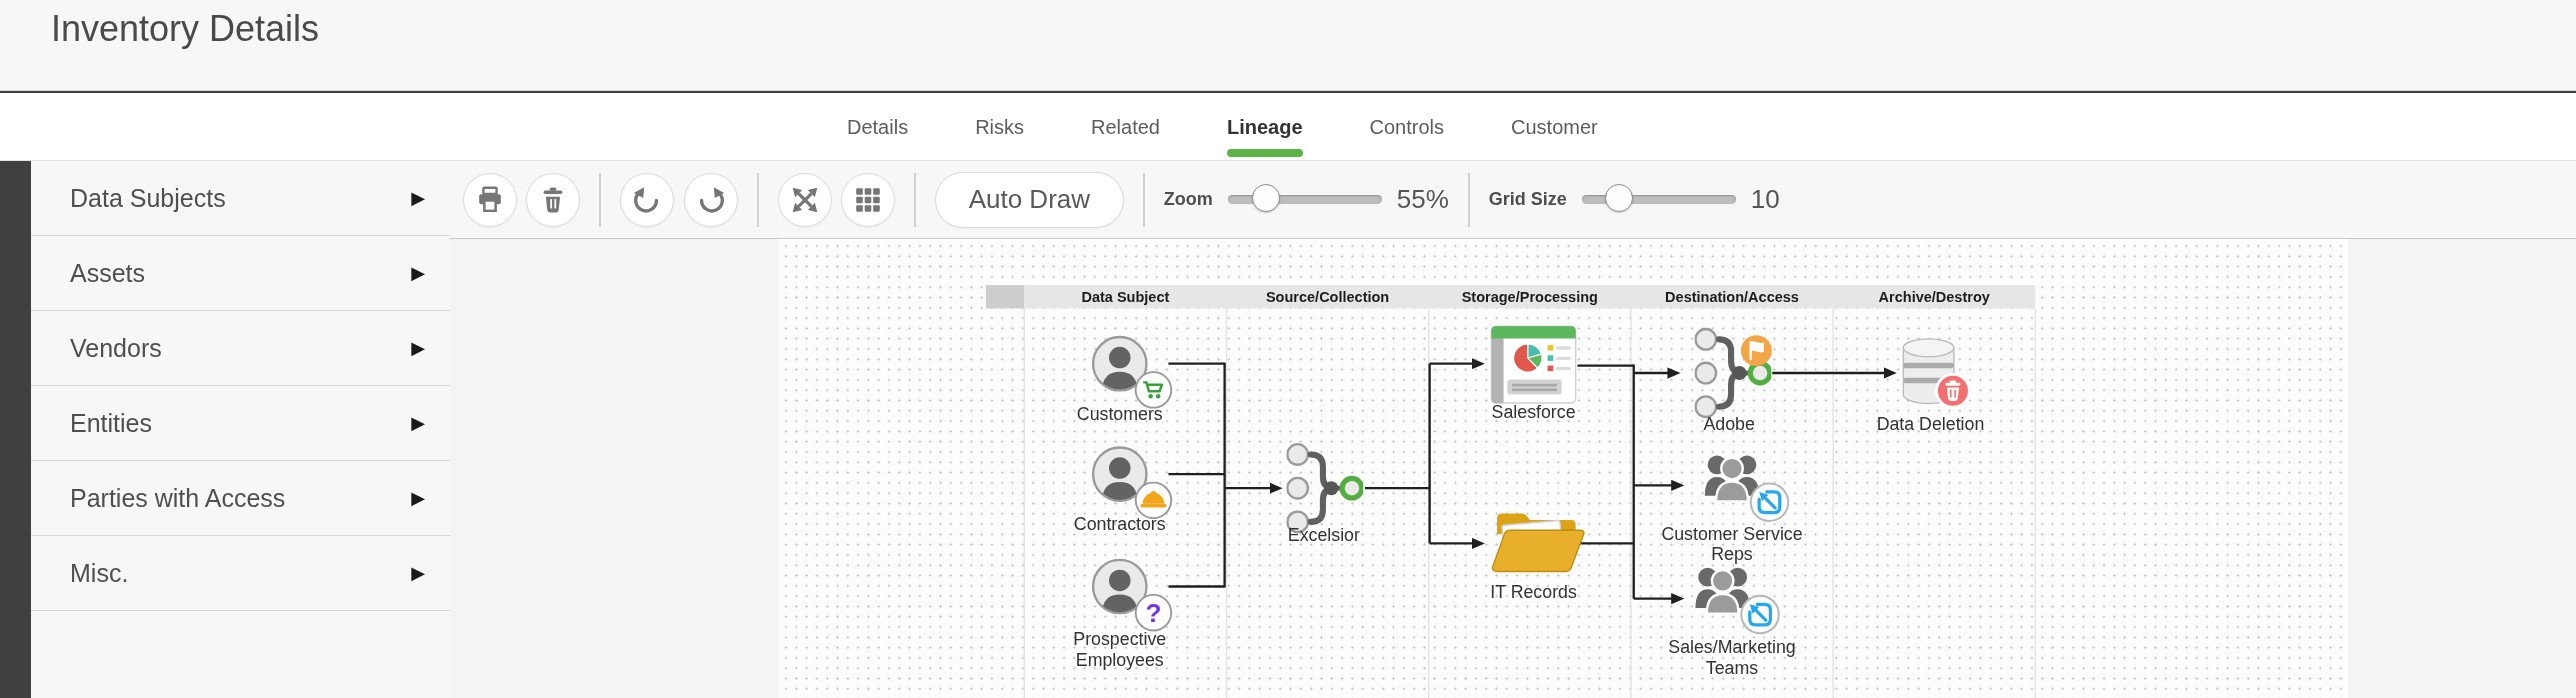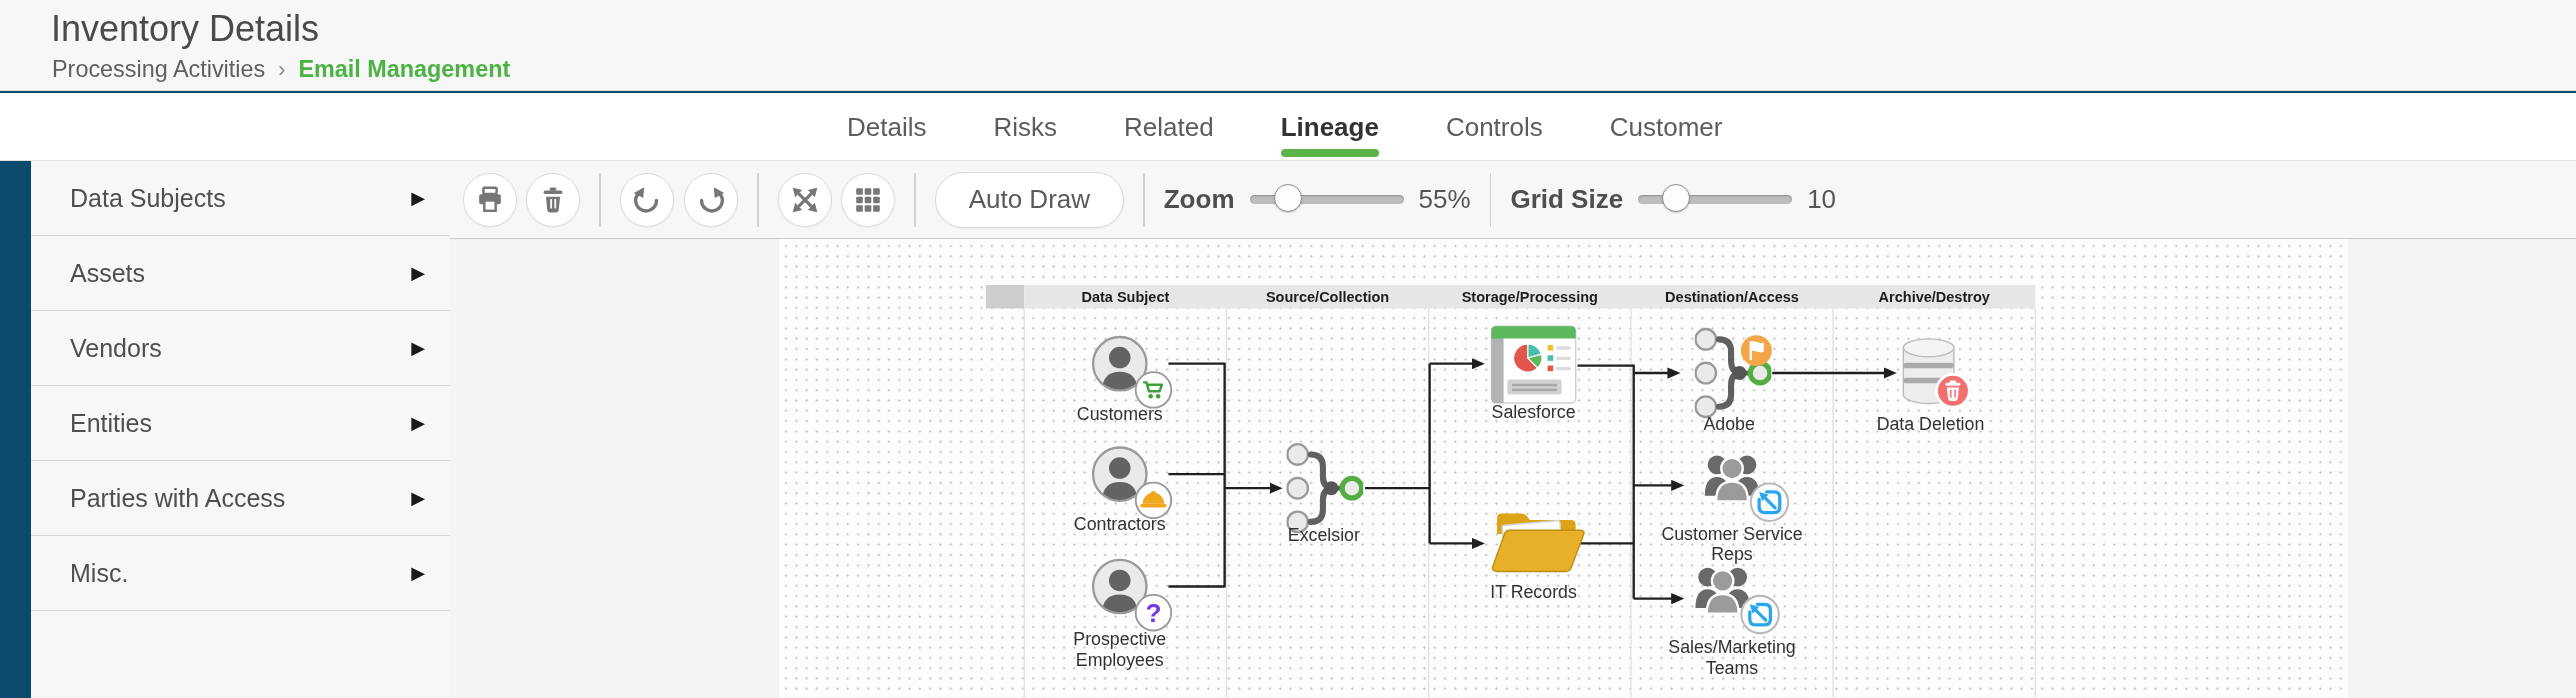--- a/index.html
+++ b/index.html
@@ -1,33 +1,33 @@
 <!DOCTYPE html>
 <html style="font-size:15px"><head>
 <meta charset="utf-8">
 <style>
   * { margin:0; padding:0; box-sizing:border-box; }
   html,body { background:#e9e9e9; }
   body { font-family:"Liberation Sans", sans-serif; }
-  .page { position:relative; width:2576px; height:698px; overflow:hidden; background:#0c4a6e; }
+  .page { position:relative; width:2576px; height:698px; overflow:hidden; background:#404040; }
 
   
   .hdr { position:absolute; left:0; top:0; width:2576px; height:91px;
          background:#f7f7f7; border-bottom:1.9px solid #dcdcdc; }
   .hdr h1 { position:absolute; left:51px; top:7.5px; font-size:36px; font-weight:400; color:#4a4a4a; }
   .crumbs { position:absolute; left:52px; top:56px; font-size:23.4px; color:#5f5f5f; }
   .crumbs .sep { color:#8a8a8a; margin:0 13px; font-size:21.5px; }
   .crumbs .cur { color:#4cb244; font-weight:700; }
 
   
   .tabbar { position:absolute; left:0; top:93px; width:2576px; height:68px;
             background:#ffffff; border-bottom:1.9px solid #e2e2e2; }
   .tabs { position:absolute; left:847px; top:0; height:68px; display:flex; align-items:center; gap:67px; }
   .tab { position:relative; height:68px; display:flex; align-items:center;
-         font-size:26px; color:#5c5c5c; cursor:pointer; white-space:nowrap; }
+         font-size:20px; color:#5c5c5c; cursor:pointer; white-space:nowrap; }
   .tab.active { color:#333; font-weight:700; }
   .tab.active::after { content:""; position:absolute; left:0; right:0; bottom:3.7px;
          height:8.4px; border-radius:4.7px; background:#5cb347; }
 
   
   .sidebar { position:absolute; left:0; top:161px; width:449px; height:537px;
              background:#f7f7f7; border-right:0.9px solid #c9c9c9;margin-left:31px; }
   .side-item { height:75px; display:flex; align-items:center; justify-content:space-between;
                padding:0 54px 0 39px; border-bottom:0.9px solid #d9d9d9;
                font-size:25px; color:#4f4f4f; cursor:pointer; }
@@ -40,21 +40,21 @@
   .pill { height:56px; border:1.9px solid #d9d9d9; border-radius:29px; background:#fff;
           color:#5a5a5a; font-size:26px; display:flex; align-items:center; justify-content:center;
           cursor:pointer; box-shadow:0 0.9px 1.9px rgba(0,0,0,.05); font-family:inherit; }
   .pill.save { width:180px; margin-left:22.5px; }
   .pill.autodraw { width:189px; }
   .cbtn { width:54px; height:54px; border-radius:50%; border:1.9px solid #dcdcdc; background:#fff;
           display:flex; align-items:center; justify-content:center; cursor:pointer;
           box-shadow:0 0.9px 1.9px rgba(0,0,0,.05); flex:0 0 auto; }
   .cbtn svg { display:block; }
   .vsep { width:1.9px; height:54px; background:#d2d2d2; margin:0 19px; flex:0 0 auto; }
-  .tlabel { font-size:26px; font-weight:700; color:#4f4f4f; white-space:nowrap;text-align:right; }
+  .tlabel { font-size:18px; font-weight:700; color:#4f4f4f; white-space:nowrap;text-align:right; }
   .tvalue { font-size:26px; color:#555; white-space:nowrap; }
   .slider { position:relative; width:154px; height:32px; margin:0 15px; flex:0 0 auto; cursor:pointer; }
   .slider .track { position:absolute; left:0; right:0; top:11.2px; height:9.4px; border-radius:4.7px;
                    background:#bdbdbd; box-shadow:inset 0 0.9px 1.9px rgba(0,0,0,.25); }
   .slider .thumb { position:absolute; top:0.9px; width:28px; height:28px; border-radius:50%;
                    background:#fdfdfd; border:1.9px solid #8d8d8d; box-shadow:0 0.9px 1.9px rgba(0,0,0,.2); }
 
   
   .canvas { position:absolute; left:450px; top:239px; width:2126px; height:460px; background:#f4f4f4; }
   .dotted { position:absolute; left:329px; top:0; width:1569px; height:460px;
@@ -67,23 +67,20 @@
   .nlabel { font-size:19px; fill:#333; text-anchor:middle; }
   .edge { stroke:#1f1f1f; stroke-width:2.5; fill:none; }
 </style>
 </head>
 <body>
 
 <div class="page">
 
   <div class="hdr">
     <h1>Inventory Details</h1>
-    <div class="crumbs">
-      <span>Processing Activities</span><span class="sep">›</span><span class="cur">Email Management</span>
-    </div>
   </div>
 
   <div class="tabbar">
     <div class="tabs">
       <div class="tab">Details</div>
       <div class="tab">Risks</div>
       <div class="tab">Related</div>
       <div class="tab active">Lineage</div>
       <div class="tab">Controls</div>
       <div class="tab">Customer</div>

